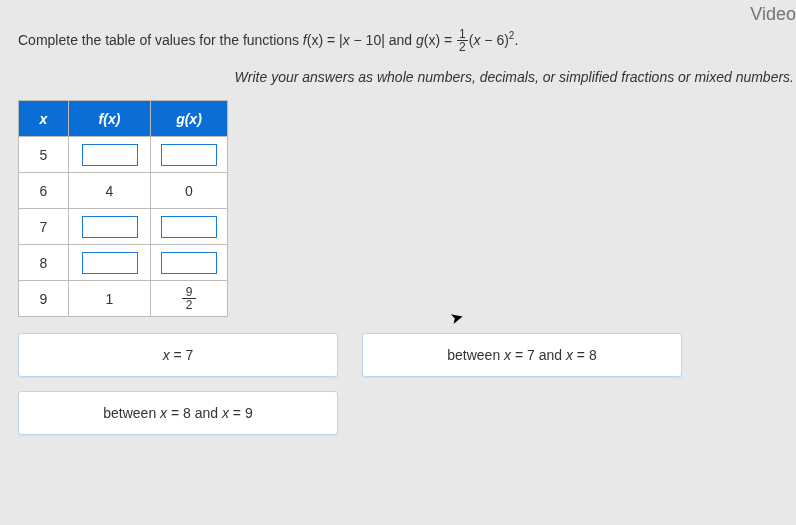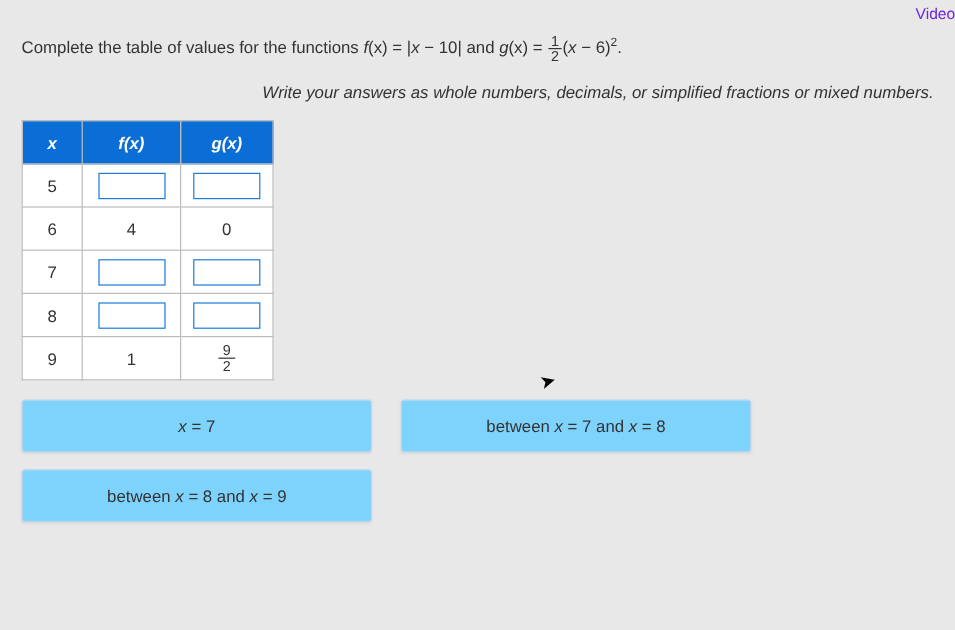--- a/index.html
+++ b/index.html
@@ -10,26 +10,26 @@
       height: 525px;
       overflow: hidden;
       position: relative;
       color: #333;
       font-size: 14px;
     }
     .video-link {
       position: absolute;
       top: 4px;
       right: 0;
-      color: #6d28d9;
-      font-size: 13px;
+      color: #737373;
+      font-size: 18px;
       cursor: pointer;
     }
     .content {
-      padding: 28px 18px 10px 18px;
+      padding: 28px 2px 10px 18px;
     }
     .instruction-line {
       margin-bottom: 14px;
       line-height: 1.5;
     }
     .italic-instruction {
       font-style: italic;
       margin-bottom: 12px;
       text-align: right;
     }
@@ -77,23 +77,23 @@
       padding: 1px;
     }
     .question-line { margin: 12px 0 16px 0; }
     .options {
       display: flex;
       flex-wrap: wrap;
       gap: 14px 24px;
       max-width: 740px;
     }
     .option-btn {
-      width: 292px;
+      width: 320px;
       height: 44px;
-      background: #7dd3fc;
+      background: #ffffff;
       border: 1px solid #b9d6ee;
       border-radius: 3px;
       display: flex;
       align-items: center;
       justify-content: center;
       cursor: pointer;
       font-size: 14px;
       color: #333;
       box-shadow: 0 1px 2px rgba(0,0,0,0.06);
     }

